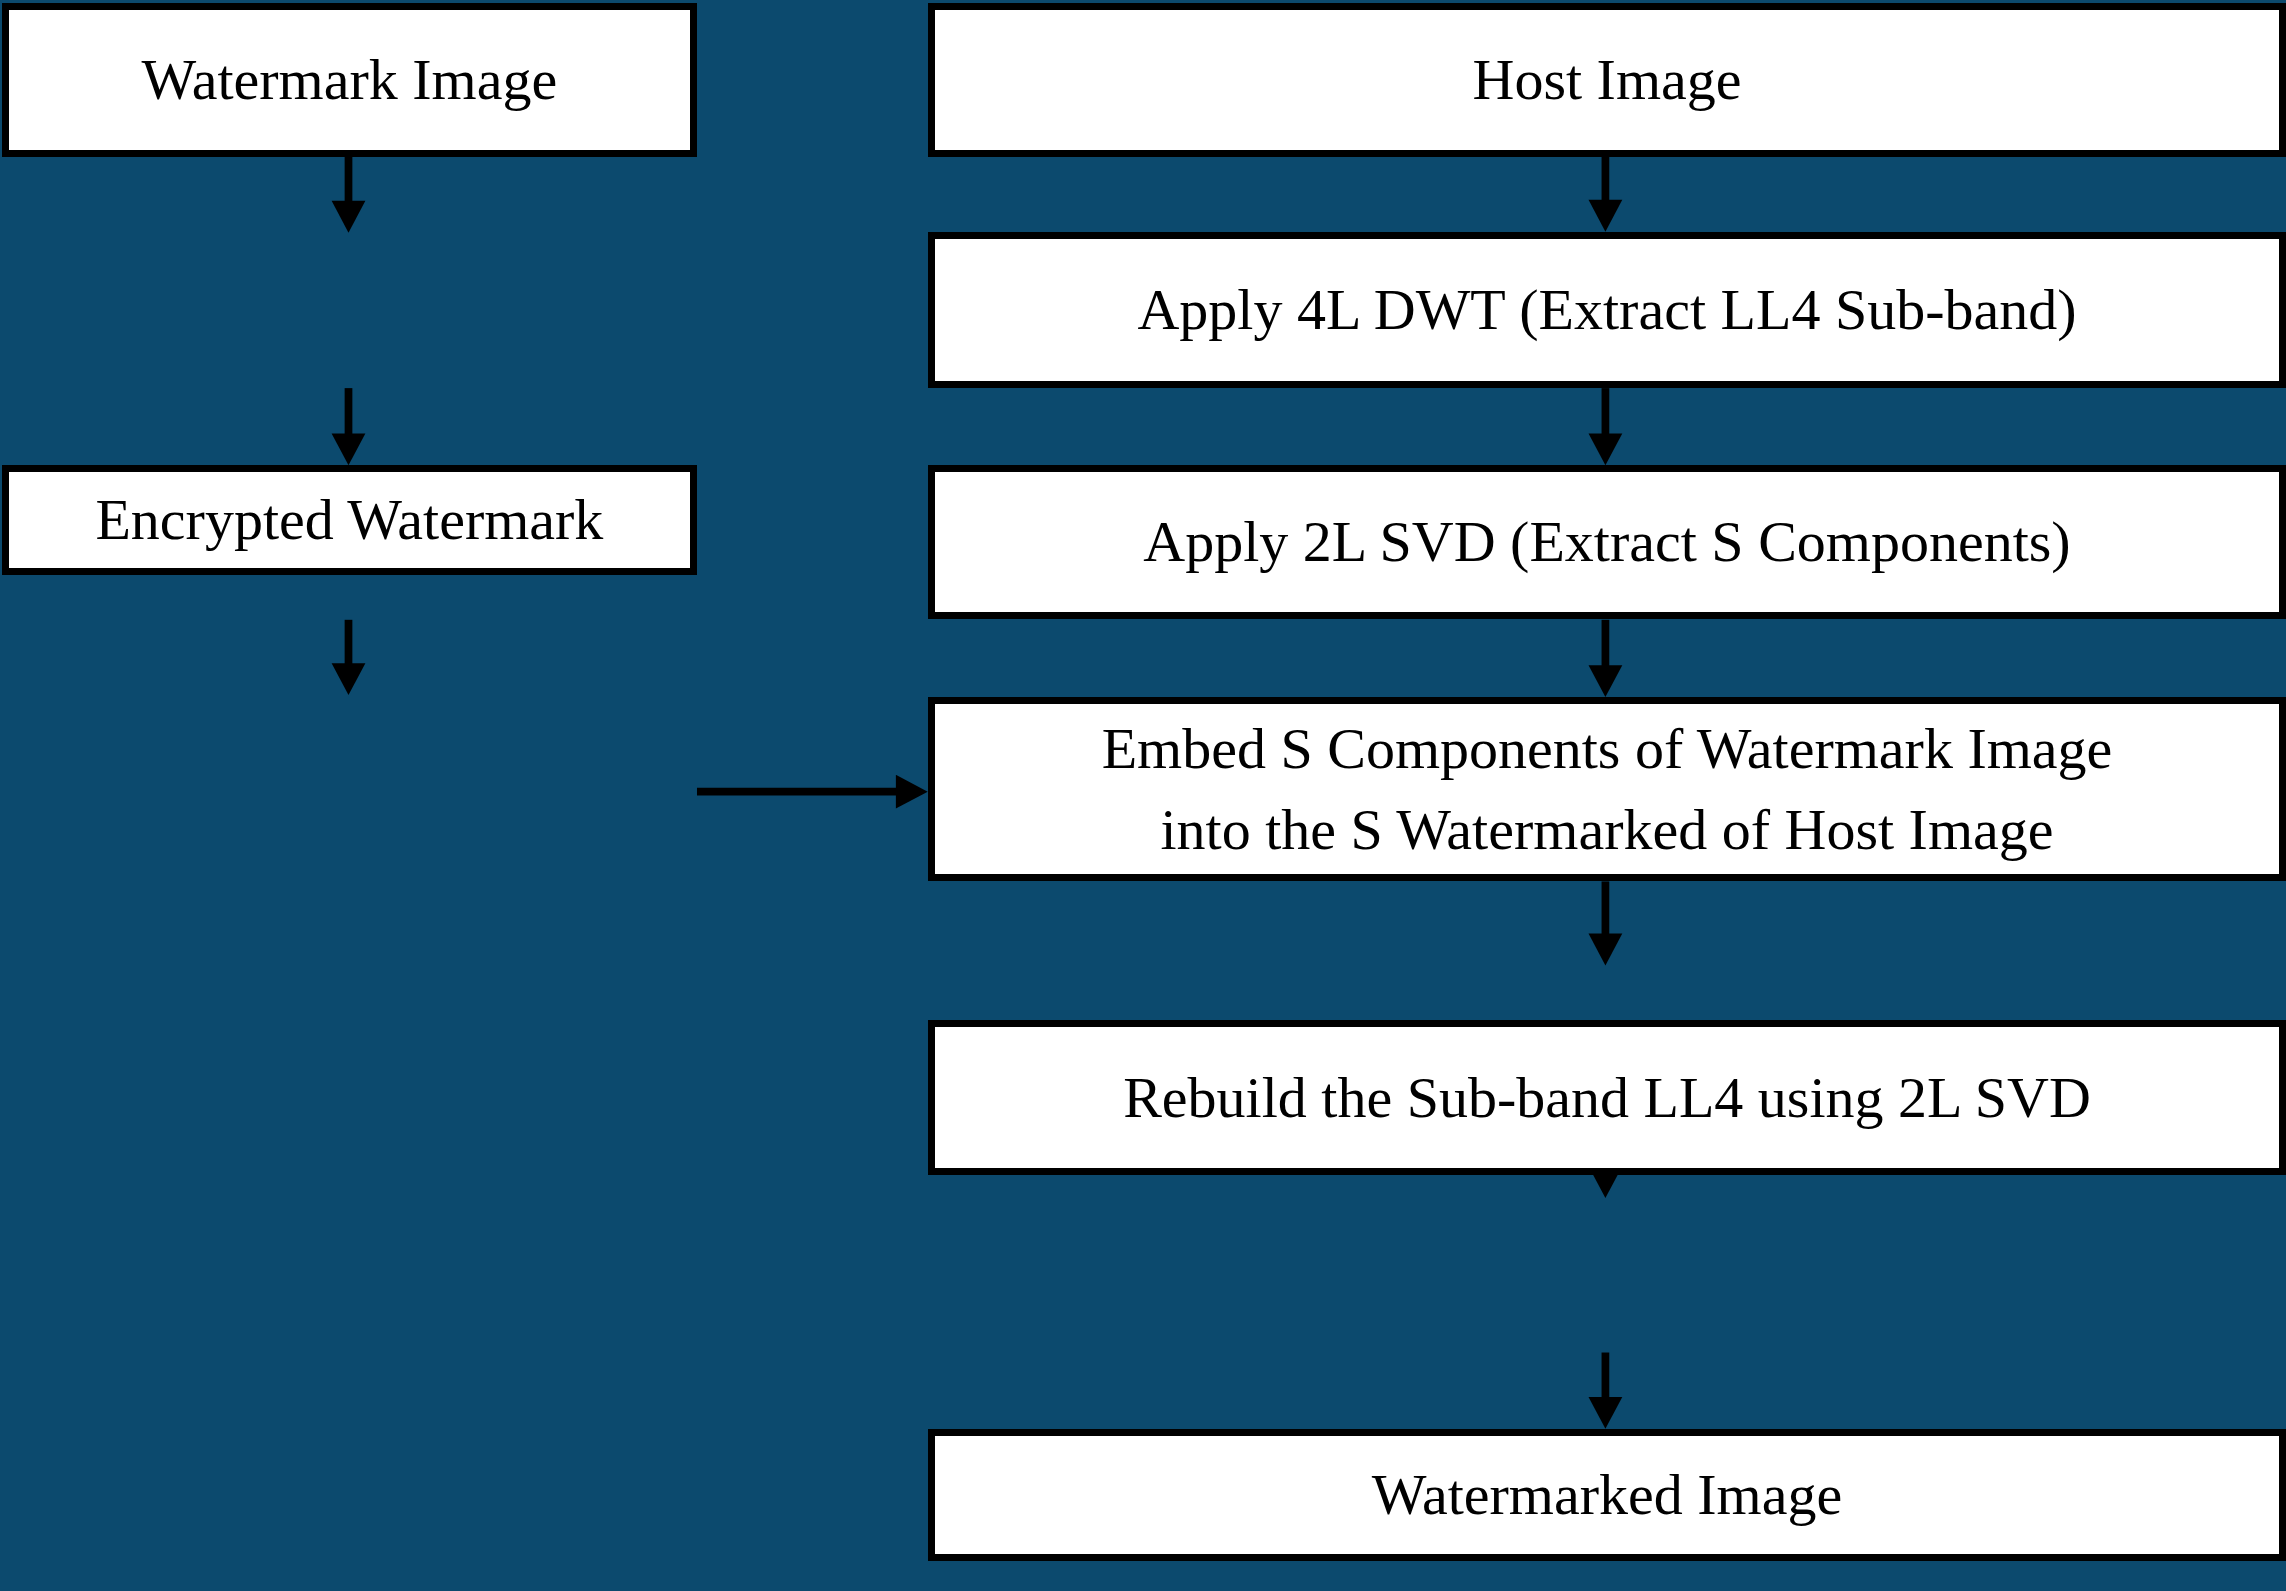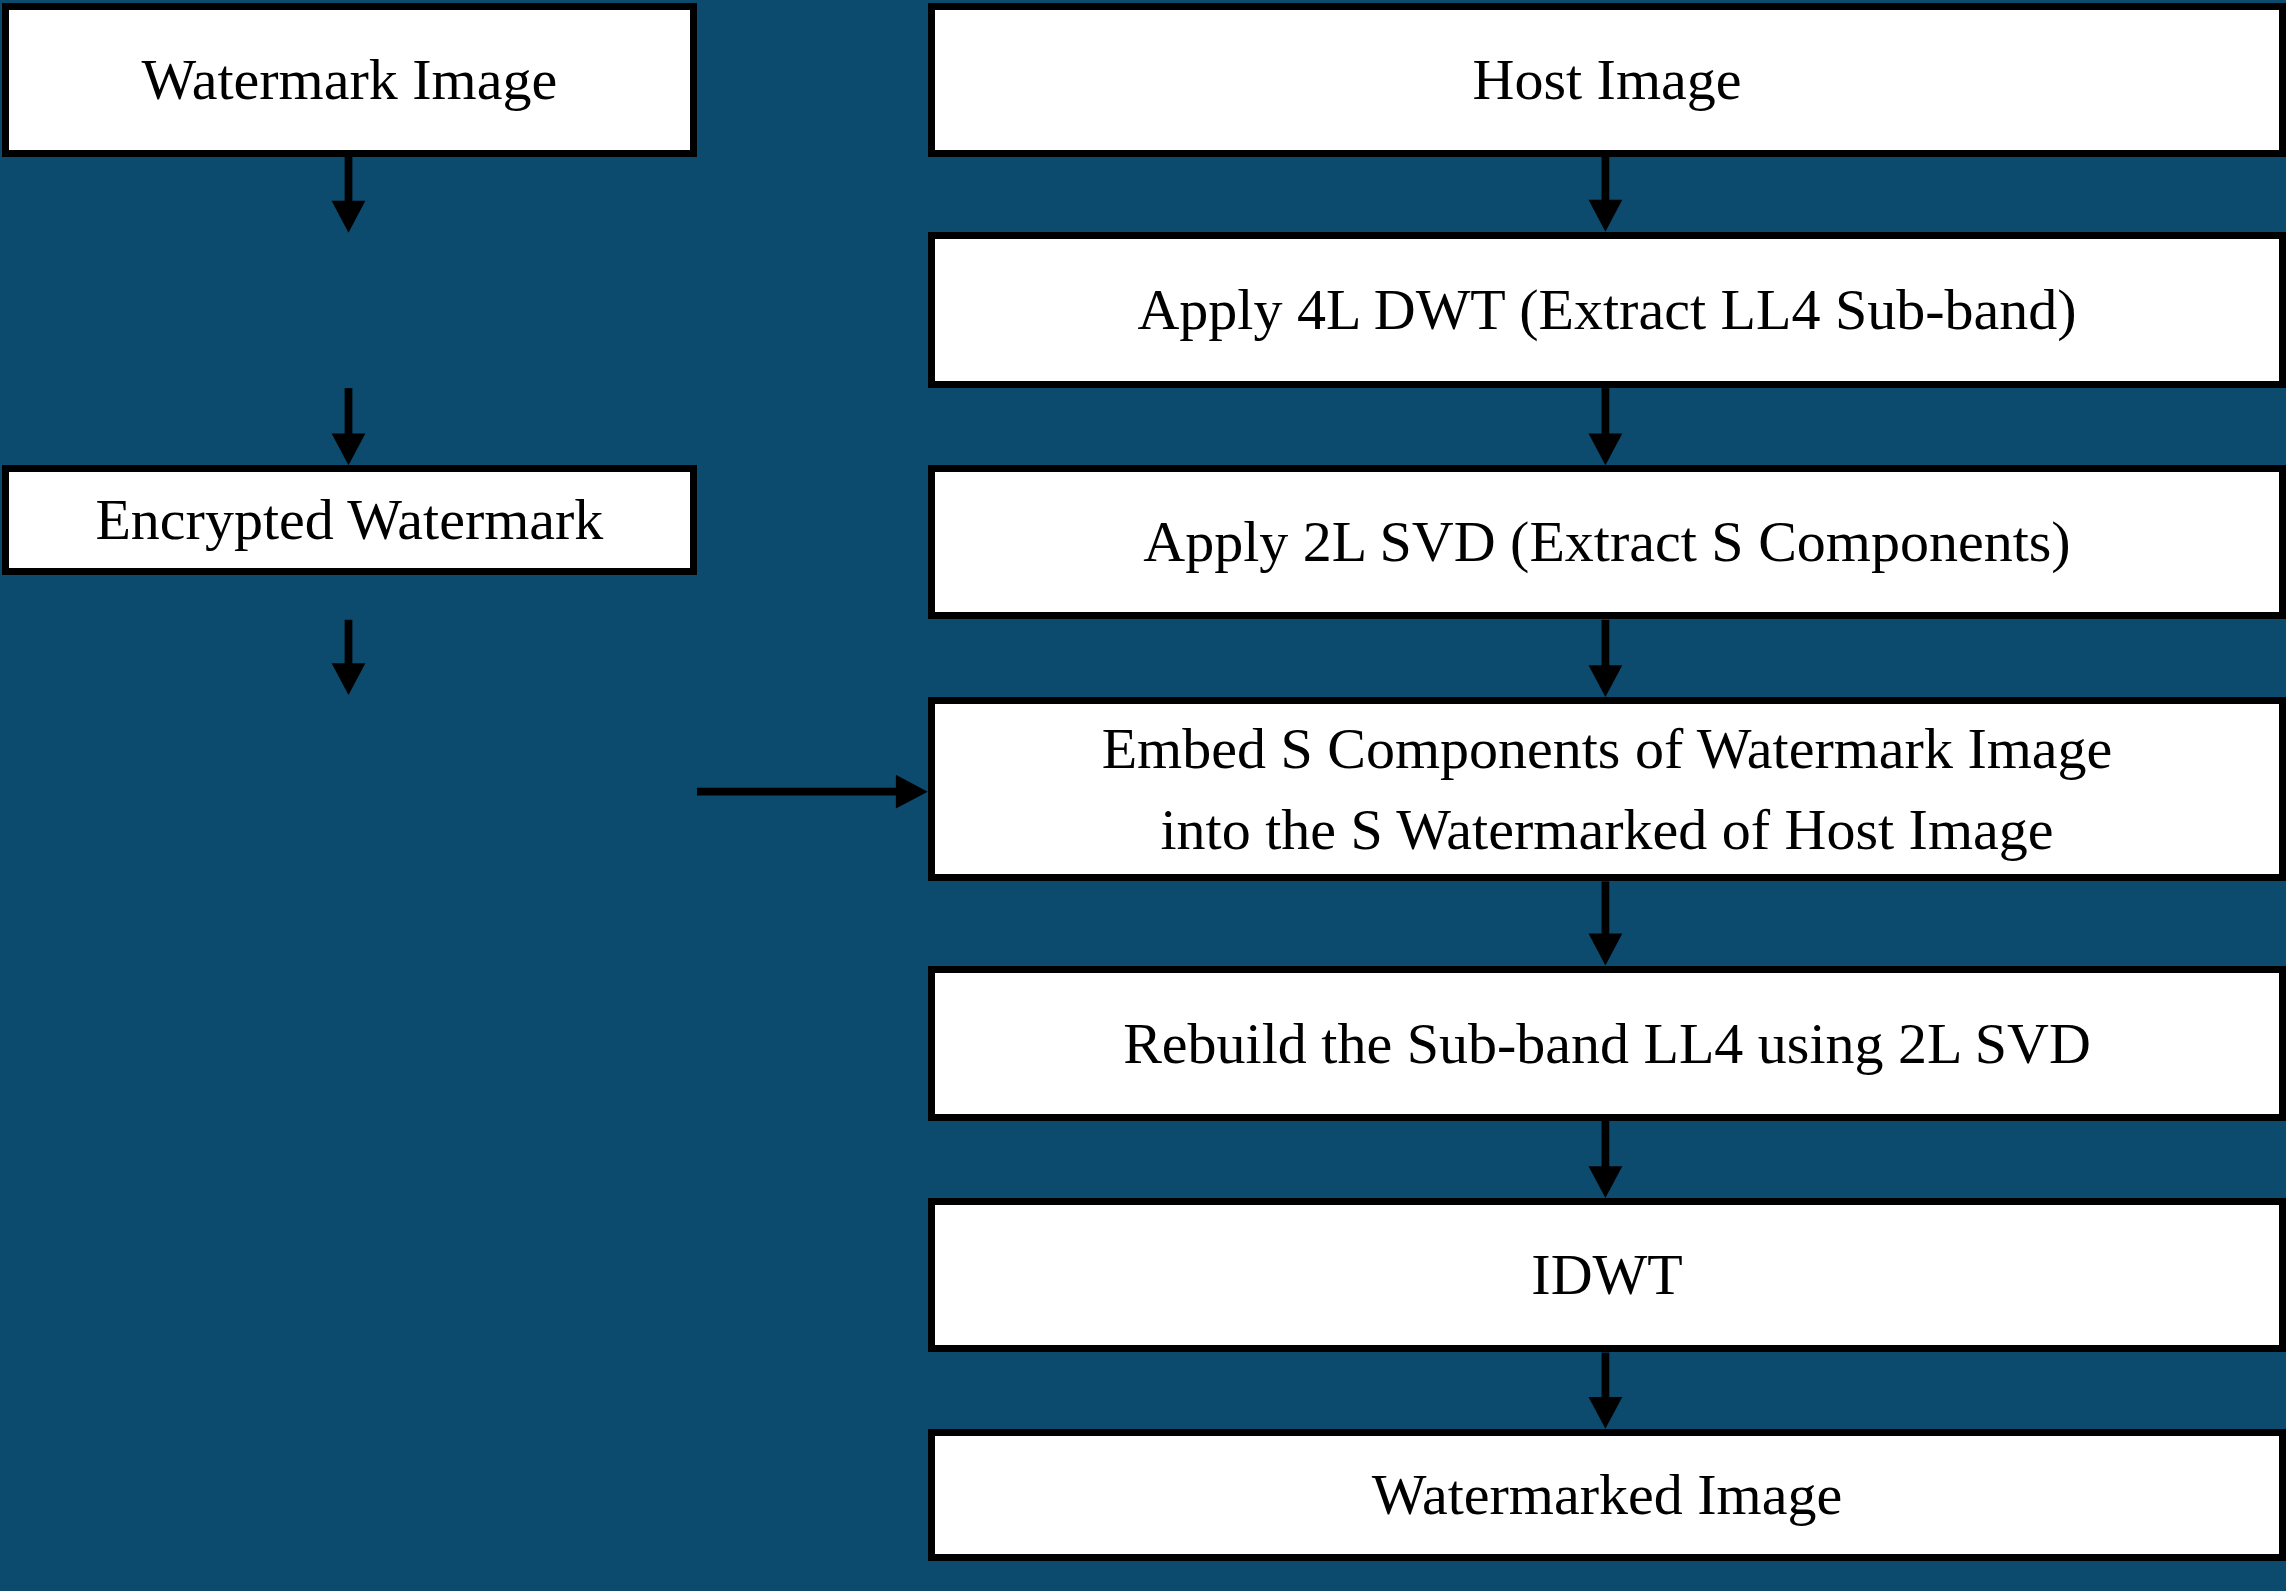--- a/index.html
+++ b/index.html
@@ -36,21 +36,21 @@
   .col-left  { left: 1.9px;   width: 695px; }
   .col-right { left: 928px; width: 1358px; justify-content: center; }
   #box-watermark-image      { top: 2.9px;    height: 154px; }
   #box-arnold-map           { top: 233px;  height: 155px; }
   #box-encrypted-watermark  { top: 465px;  height: 110px; }
   #box-apply-2l-svd-wm      { top: 695px;  height: 186px; }
   #box-host-image           { top: 2.9px;    height: 154px; }
   #box-apply-4l-dwt         { top: 232px;  height: 156px; }
   #box-apply-2l-svd-host    { top: 465px;  height: 154px; }
   #box-embed-s-components   { top: 697px;  height: 184px; }
-  #box-rebuild-subband      { top: 966px; height: 155px; }
+  #box-rebuild-subband      { top: 1020px; height: 155px; }
   #box-idwt                 { top: 1198px; height: 154px; }
   #box-watermarked-image    { top: 1429px; height: 132px; }
   #arrow-layer {
     position: absolute;
     left: 0; top: 0;
     width: 2286px;
     height: 1591px;
     pointer-events: none;
   }
   #arrow-layer line    { stroke: #000000; stroke-width: 8; }
@@ -123,21 +123,18 @@
   <div class="box col-right" id="box-apply-2l-svd-host">
     <span class="box-label">Apply 2L SVD (Extract S Components)</span>
   </div>
   <div class="box col-right" id="box-embed-s-components">
     <span class="box-label">Embed S Components of Watermark Image
 into the S Watermarked of Host Image</span>
   </div>
   <div class="box col-right" id="box-rebuild-subband">
     <span class="box-label">Rebuild the Sub-band LL4 using 2L SVD</span>
   </div>
-  <div class="box col-right" id="box-idwt">
-    <span class="box-label">IDWT</span>
-  </div>
   <div class="box col-right" id="box-watermarked-image">
     <span class="box-label">Watermarked Image</span>
   </div>
 
 </div>
 
 
 </body></html>

